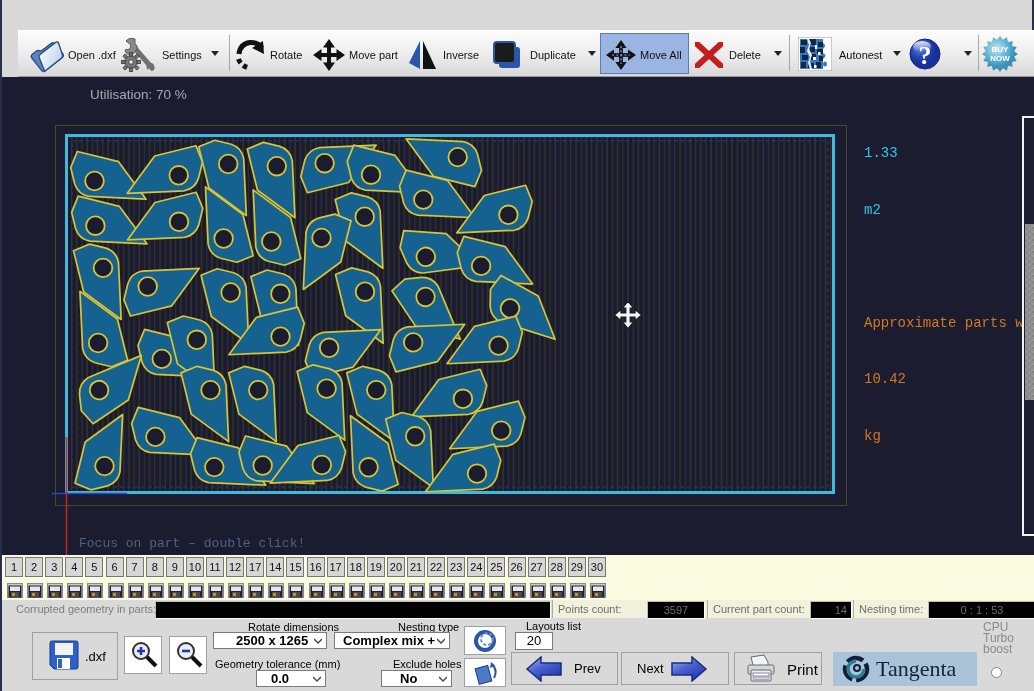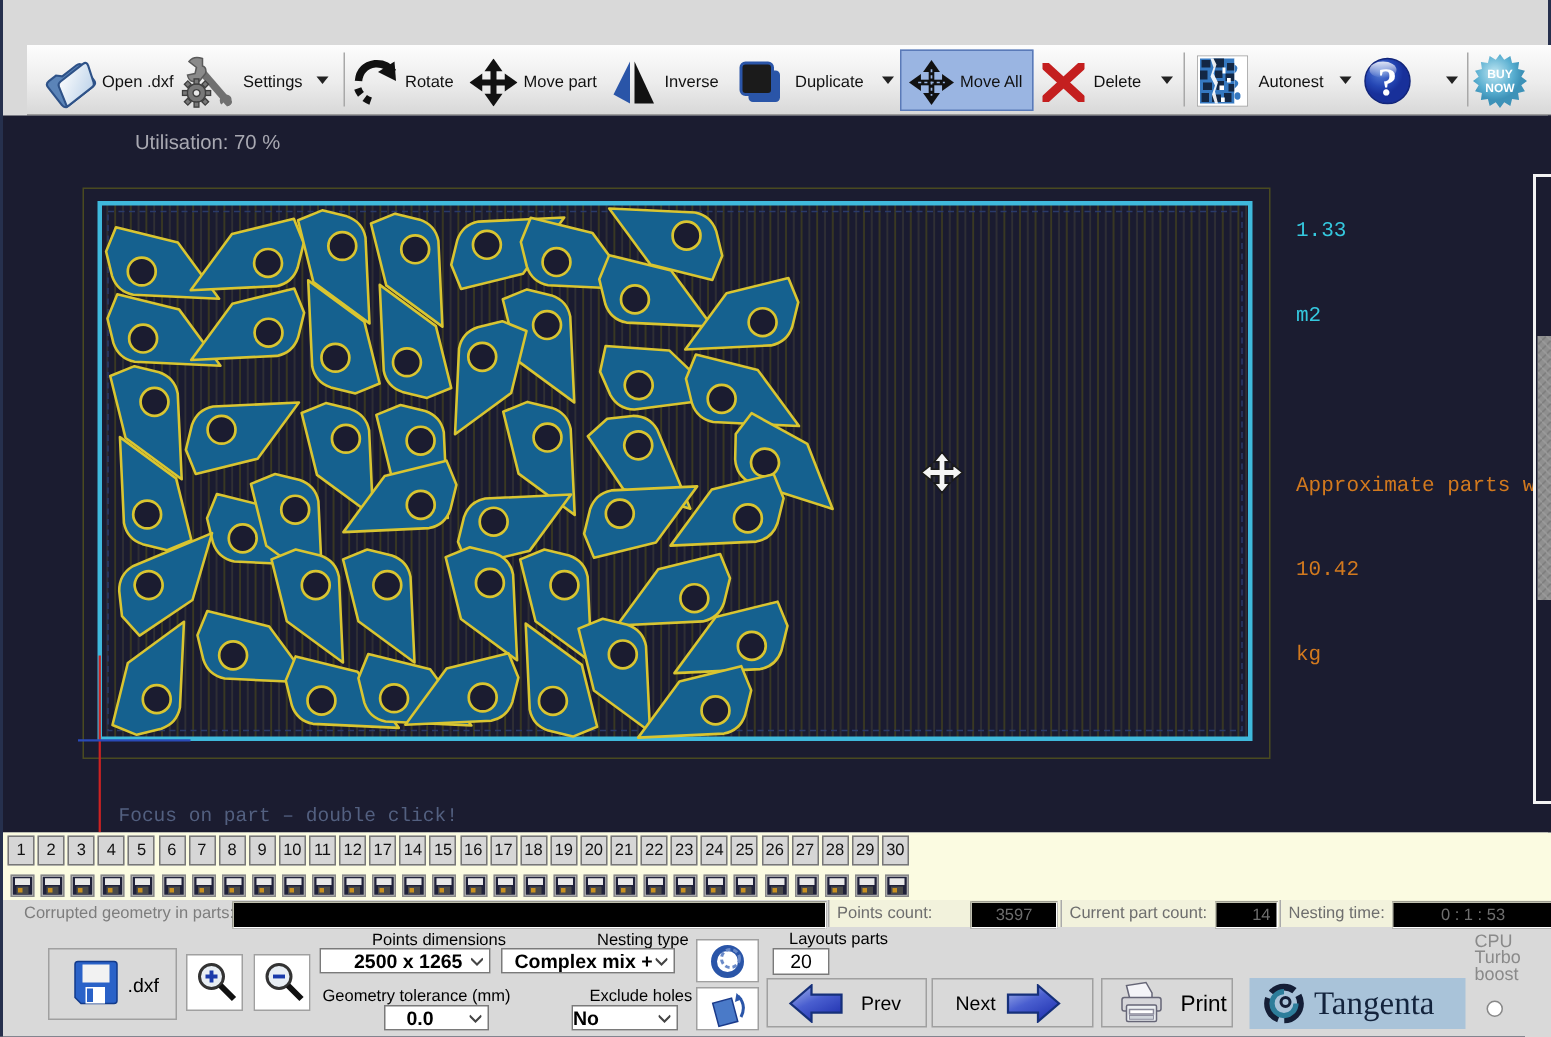--- a/index.html
+++ b/index.html
@@ -659,48 +659,48 @@
    <circle cx="12" cy="11" r="8" fill="#e8eef4" stroke="#333" stroke-width="2"></circle>
    <path d="M18 17 L27 26" stroke="#111" stroke-width="4"></path>
    <path d="M12 7 L12 15 M8 11 L16 11" stroke="#1a3aaa" stroke-width="2.6"></path>
  </svg>
  <div class="btn" style="left:167px;top:16px;width:38px;height:38px;background:#fff"></div>
  <svg style="position:absolute;left:172px;top:20px" width="30" height="30" viewBox="0 0 30 30">
    <circle cx="12" cy="11" r="8" fill="#e8eef4" stroke="#333" stroke-width="2"></circle>
    <path d="M18 17 L27 26" stroke="#111" stroke-width="4"></path>
    <path d="M8 11 L16 11" stroke="#1a3aaa" stroke-width="2.6"></path>
  </svg>
- <div class="lbl" style="left:246px;top:1px">Points dimensions</div>
+ <div class="lbl" style="left:246px;top:1px">Rotate dimensions</div>
  <div class="combo" style="left:211px;top:12px;width:114px"><span style="margin-left:22px">2500 x 1265</span><svg class="cv" viewBox="0 0 8 8">
           <path d="M0 2 L4 6 L8 2" fill="none" stroke="#444" stroke-width="1.4"></path>
         </svg></div>
  <div class="lbl" style="left:213px;top:38px">Geometry tolerance (mm)</div>
  <div class="combo" style="left:254px;top:50px;width:70px"><span style="margin-left:14px">0.0</span><svg class="cv" viewBox="0 0 8 8">
           <path d="M0 2 L4 6 L8 2" fill="none" stroke="#444" stroke-width="1.4"></path>
         </svg></div>
  <div class="lbl" style="left:396px;top:1px">Nesting type</div>
  <div class="combo" style="left:332px;top:12px;width:116px"><span style="margin-left:8px">Complex mix +</span><svg class="cv" viewBox="0 0 8 8">
           <path d="M0 2 L4 6 L8 2" fill="none" stroke="#444" stroke-width="1.4"></path>
         </svg></div>
  <div class="lbl" style="left:391px;top:38px">Exclude holes</div>
- <div class="combo" style="left:379px;top:50px;width:71px"><span style="">No</span><svg class="cv" viewBox="0 0 8 8">
+ <div class="combo" style="left:379px;top:50px;width:71px"><span style="margin-left:18px">No</span><svg class="cv" viewBox="0 0 8 8">
           <path d="M0 2 L4 6 L8 2" fill="none" stroke="#444" stroke-width="1.4"></path>
         </svg></div>
  <div class="btn" style="left:462px;top:6px;width:42px;height:29px;background:#fff"></div>
  <svg style="position:absolute;left:470px;top:8px" width="26" height="26" viewBox="0 0 26 26">
   <circle cx="13" cy="13" r="9" fill="none" stroke="#2a55a8" stroke-width="4"></circle>
   <circle cx="15" cy="11" r="6" fill="none" stroke="#6a8ac8" stroke-width="2" stroke-dasharray="3 2"></circle>
  </svg>
  <div class="btn" style="left:462px;top:38px;width:42px;height:29px;background:#fff"></div>
  <svg style="position:absolute;left:470px;top:40px" width="26" height="26" viewBox="0 0 26 26">
   <rect x="5" y="7" width="13" height="16" fill="#4a7ac8" stroke="#1a3a8a" transform="rotate(-15 11 15)"></rect>
   <path d="M20 4 Q26 10 22 18" fill="none" stroke="#2a55a8" stroke-width="2"></path>
   <path d="M19 2 L23 6 L18 8 Z" fill="#2a55a8"></path>
  </svg>
- <div class="lbl" style="left:524px;top:0px">Layouts parts</div>
+ <div class="lbl" style="left:524px;top:0px">Layouts list</div>
  <div style="position:absolute;left:513px;top:12px;width:36px;height:16px;background:#fff;border:1px solid #7a7a7a;text-align:center;font-size:13px;line-height:16px">20</div>
  <div class="btn" style="left:509px;top:32px;width:107px;height:33px"></div>
  <svg style="position:absolute;left:523px;top:36px" width="38" height="26" viewBox="0 0 38 26">
   <defs>
           <linearGradient id="arg" x1="0" y1="0" x2="0.7" y2="1">
             <stop offset="0" stop-color="#a8b8ee"></stop>
             <stop offset="0.5" stop-color="#4a5fd0"></stop>
             <stop offset="1" stop-color="#2335b2"></stop>
           </linearGradient>
         </defs>

